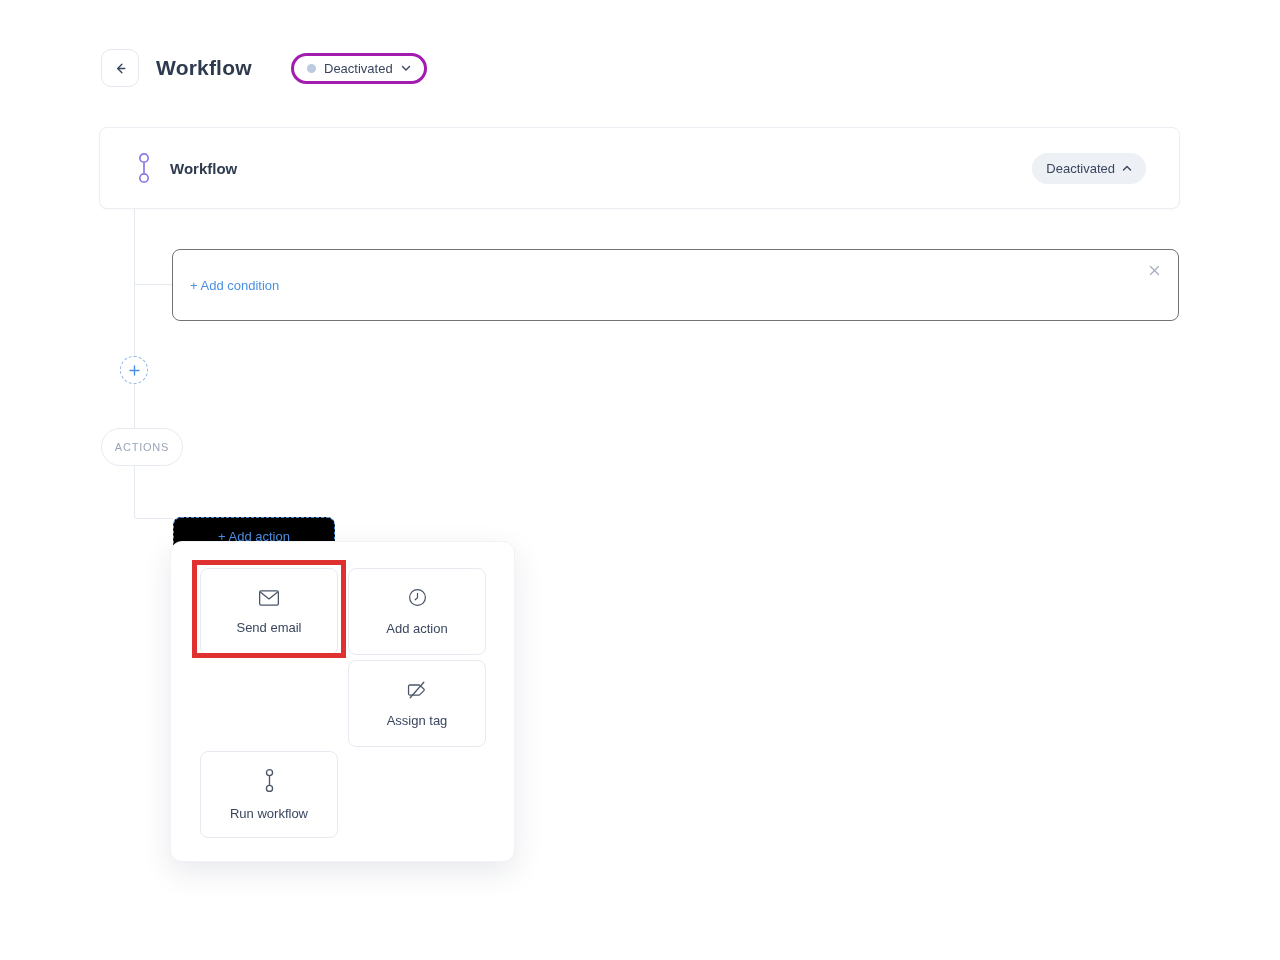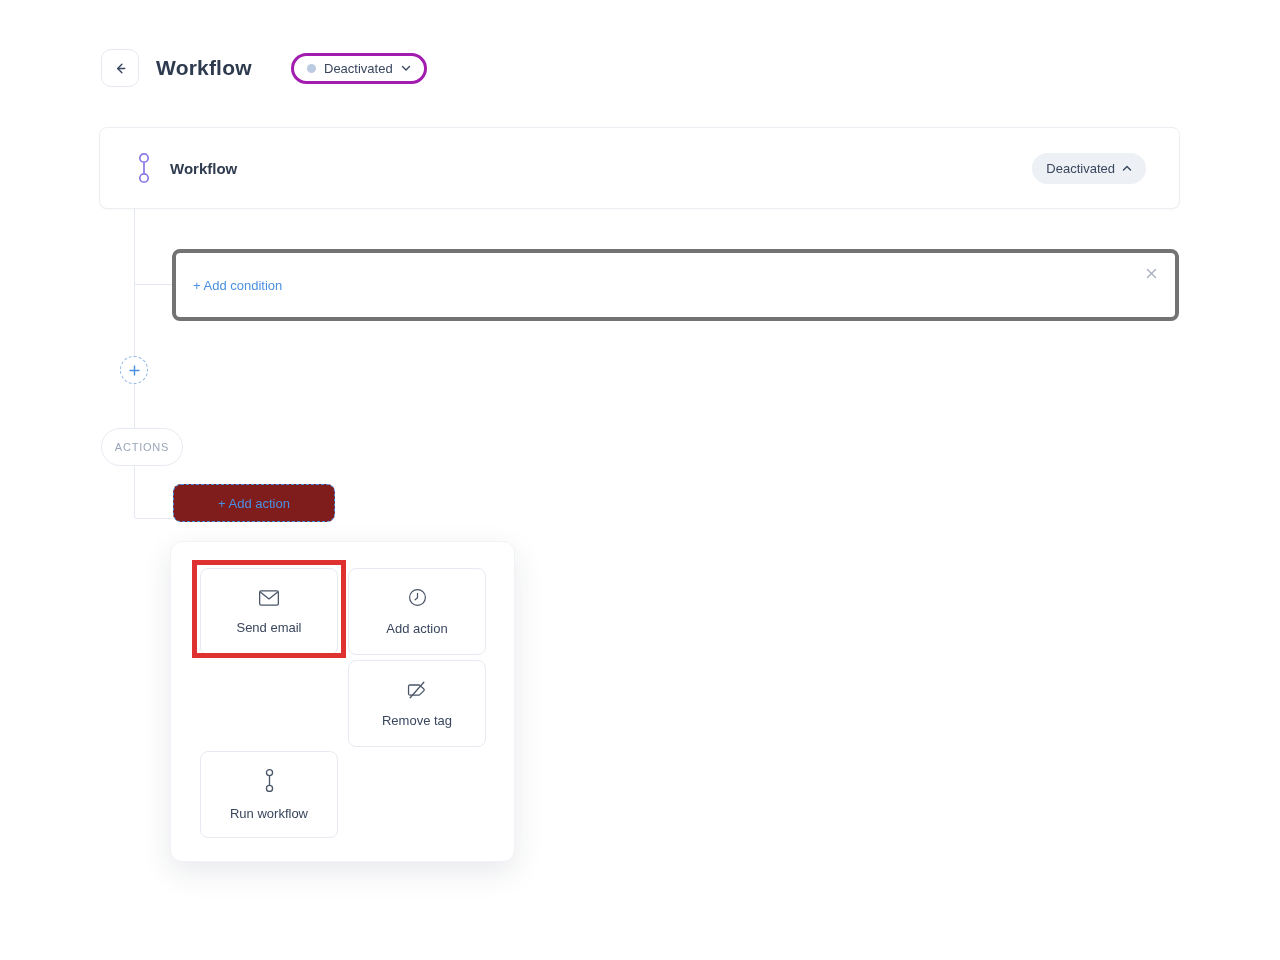--- a/index.html
+++ b/index.html
@@ -105,21 +105,21 @@
   .conn-v2 { left: 134px; top: 384px; width: 1px; height: 44px; }
   .conn-v3 { left: 134px; top: 465px; width: 1px; height: 53px; }
   .conn-h2 { left: 135px; top: 518px; width: 38px; height: 1px; }
 
   
   .condition-panel {
     position: absolute;
     left: 172px; top: 249px;
     width: 1007px; height: 72px;
     background: #ffffff;
-    border: 4px solid #737373;
+    border: 1px solid #737373;
     border-radius: 8px;
   }
   .add-condition-link {
     position: absolute;
     left: 17px; top: 50%;
     transform: translateY(-50%);
     font-size: 13px;
     color: #4a90e2;
     cursor: pointer;
   }
@@ -153,25 +153,25 @@
     background: #ffffff;
     display: flex; align-items: center; justify-content: center;
     font-size: 11px;
     letter-spacing: 0.8px;
     color: #9aa6b8;
   }
 
   
   .add-action-btn {
     position: absolute;
-    left: 173px; top: 484px;
+    left: 173px; top: 517px;
     width: 162px; height: 38px;
     border: 1px dashed #4a90e2;
     border-radius: 8px;
-    background: #7f1d1d;
+    background: #000000;
     display: flex; align-items: center; justify-content: center;
     font-size: 13px;
     color: #4a90e2;
     cursor: pointer;
     font-family: inherit;
   }
 
   
   .actions-popup {
     position: absolute;
@@ -314,21 +314,21 @@
     </button>
 
 
     <button class="action-card card-remove-tag">
       <span class="icon">
         <svg width="22" height="20" viewBox="0 0 24 22" fill="none">
           <path d="M4 5.5 H14.2 a1.4 1.4 0 0 1 1 .42 L19.6 10 a1.2 1.2 0 0 1 0 1.7 L15.2 16.1 a1.4 1.4 0 0 1 -1 .42 H4 a1.3 1.3 0 0 1 -1.3 -1.3 V6.8 A1.3 1.3 0 0 1 4 5.5 Z" stroke="#4a5568" stroke-width="1.4" stroke-linejoin="round"></path>
           <path d="M4.5 19.5 L19.5 2.5" stroke="#4a5568" stroke-width="1.4" stroke-linecap="round"></path>
         </svg>
       </span>
-      <span class="action-card-label">Remove tag</span>
+      <span class="action-card-label">Assign tag</span>
     </button>
 
     <button class="action-card card-run-workflow">
       <span class="icon">
         <svg width="13" height="25" viewBox="0 0 14 26" fill="none">
           <circle cx="7" cy="4.5" r="3.3" stroke="#4a5568" stroke-width="1.4"></circle>
           <circle cx="7" cy="21.5" r="3.3" stroke="#4a5568" stroke-width="1.4"></circle>
           <path d="M7 8.2 V17.8" stroke="#4a5568" stroke-width="1.4"></path>
         </svg>
       </span>

